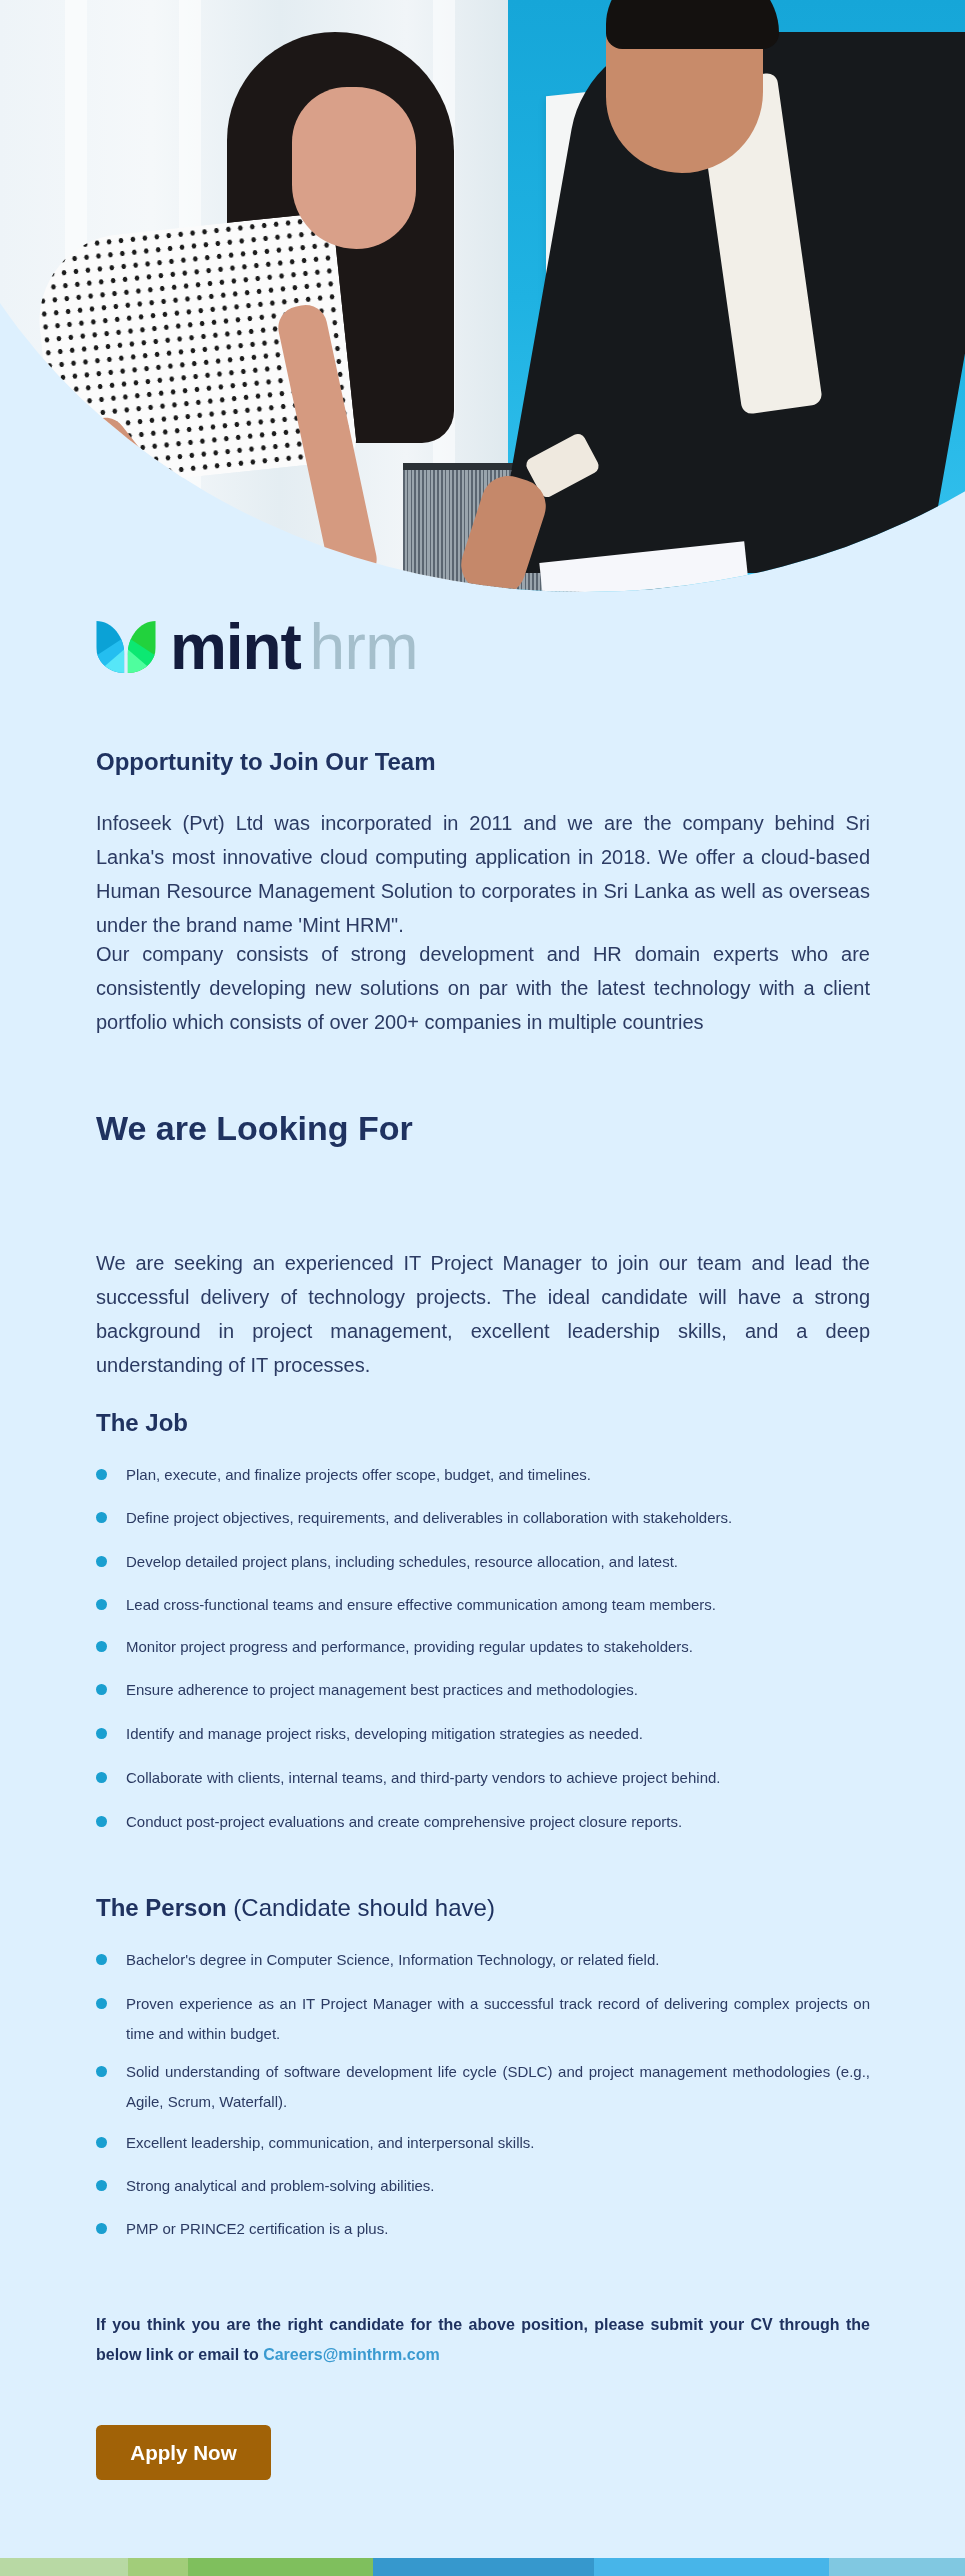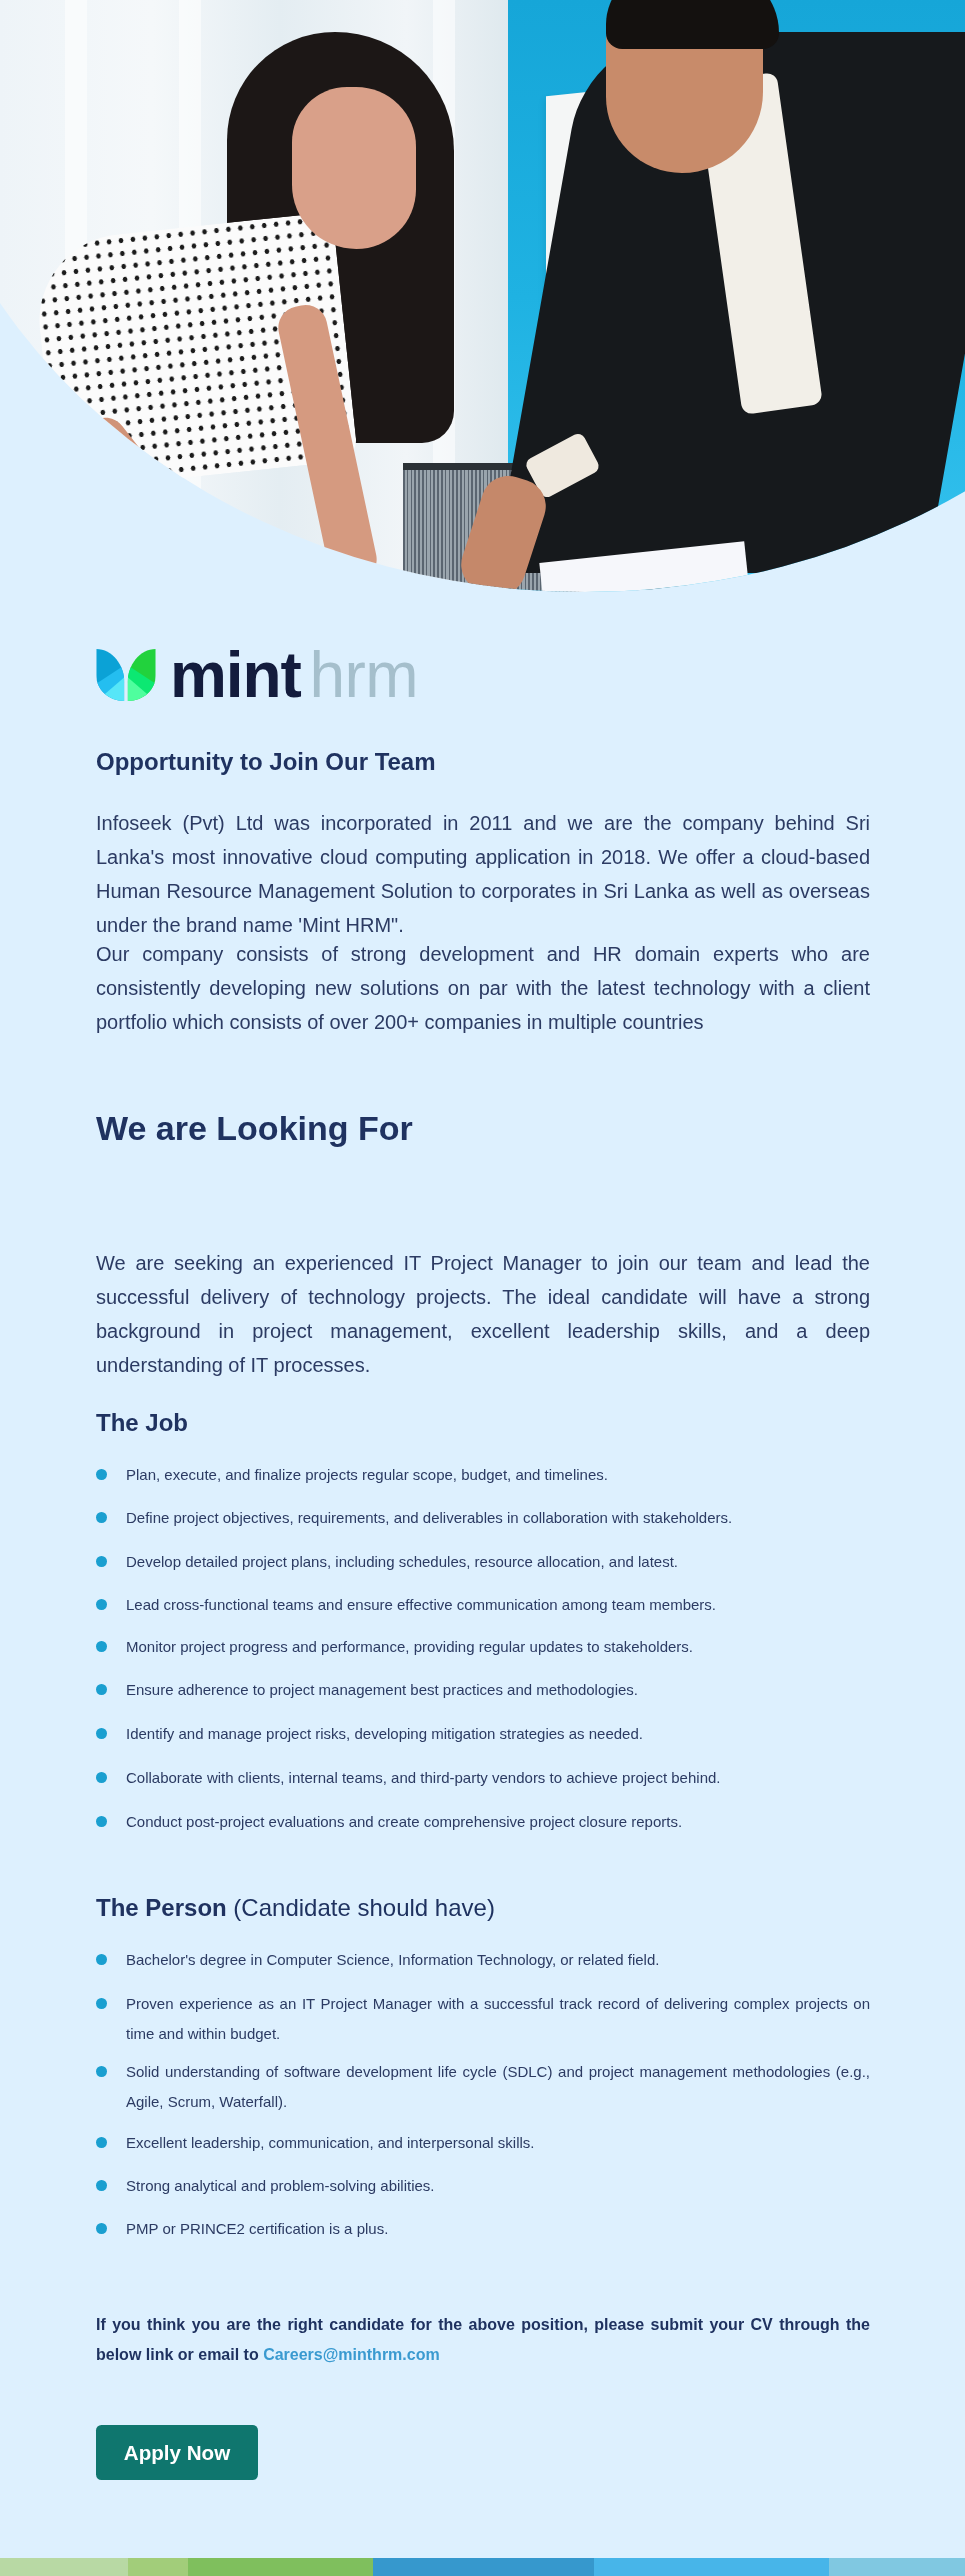--- a/index.html
+++ b/index.html
@@ -41,37 +41,37 @@
   .hero .m-hair { position: absolute; left: 606px; top: -32px; width: 173px; height: 81px; background: #14110f;
     border-radius: 76px 87px 21.6px 21.6px; }
   .hero .m-cuff { position: absolute; left: 530px; top: 444px; width: 65px; height: 43px; background: #efe9df;
     transform: rotate(-28deg); border-radius: 7.6px; }
   .hero .m-hand { position: absolute; left: 471px; top: 476px; width: 65px; height: 119px; background: #c5886a;
     transform: rotate(18deg); border-radius: 27px; }
   .hero .notebook { position: absolute; left: 541px; top: 552px; width: 206px; height: 43px; background: #f6f7fb;
     transform: rotate(-6deg); border-bottom: 5.4px solid #2a2e34; }
 
   
-  .logo { position: absolute; left: 96px; top: 617px; height: 60px; display: flex; align-items: center; margin-top: 28px; }
+  .logo { position: absolute; left: 96px; top: 617px; height: 60px; display: flex; align-items: center; }
   .logo-mark { width: 60px; height: 52px; margin-right: 14px; }
   .logo-mint { font-size: 64px; font-weight: 700; color: #131c3d; letter-spacing: -1.1px; line-height: 1; margin-right: 8.7px; }
   .logo-hrm { font-size: 64px; font-weight: 400; color: #a5bfcc; letter-spacing: -0.5px; line-height: 1; }
 
   
   .content { position: absolute; left: 96px; width: 774px; }
   .h2 { font-size: 24px; font-weight: 700; color: #1f3260; line-height: 1.2; }
   .p { font-size: 20px; line-height: 34px; color: #2c3b63; text-align: justify; font-weight: 400; }
   .h1 { font-size: 34px; font-weight: 700; color: #1f3260; line-height: 52px; }
   .list { list-style: none; }
   .list li { position: relative; padding-left: 30px; font-size: 15px; color: #2c3b63; text-align: justify; }
   .list li .dot { position: absolute; left: 0; width: 10.8px; height: 10.8px; border-radius: 50%; background: #1a9fd0; }
   .h2 .light { font-weight: 400; }
   .cta { font-size: 16px; font-weight: 700; color: #1f3260; line-height: 30px; text-align: justify; }
   .cta a { color: #3a9ad0; text-decoration: none; }
-  .apply { position: absolute; left: 96px; top: 2425px; width: 162px; height: 55px; background: #0f766e;
+  .apply { position: absolute; left: 96px; top: 2425px; width: 175px; height: 55px; background: #a16207;
     border-radius: 5.4px; color: #fff; font-size: 20.6px; font-weight: 700; border: none;
     display: flex; align-items: center; justify-content: center; font-family: "Liberation Sans", sans-serif; }
 
   .stripe { position: absolute; left: 0; top: 2558px; width: 966px; height: 18.4px; display: flex; }
   .stripe div { height: 100%; }
 </style>
 </head>
 <body>
 
 <div class="hero">
@@ -136,21 +136,21 @@
 </div>
 <div class="content" style="top:1246px">
   <p class="p">We are seeking an experienced IT Project Manager to join our team and lead the successful delivery of technology projects. The ideal candidate will have a strong background in project management, excellent leadership skills, and a deep understanding of IT processes.</p>
 </div>
 
 <div class="content" style="top:1409px">
   <h2 class="h2">The Job</h2>
 </div>
 <div class="content" style="top:1461px">
   <ul class="list" id="job-list">
-    <li style="height:43px;line-height:27px"><span class="dot" style="top:8px"></span><span>Plan, execute, and finalize projects regular scope, budget, and timelines.</span></li>
+    <li style="height:43px;line-height:27px"><span class="dot" style="top:8px"></span><span>Plan, execute, and finalize projects offer scope, budget, and timelines.</span></li>
     <li style="height:44px;line-height:27px"><span class="dot" style="top:8px"></span><span>Define project objectives, requirements, and deliverables in collaboration with stakeholders.</span></li>
     <li style="height:43px;line-height:27px"><span class="dot" style="top:8px"></span><span>Develop detailed project plans, including schedules, resource allocation, and latest.</span></li>
     <li style="height:42px;line-height:27px"><span class="dot" style="top:8px"></span><span>Lead cross-functional teams and ensure effective communication among team members.</span></li>
     <li style="height:43px;line-height:27px"><span class="dot" style="top:8px"></span><span>Monitor project progress and performance, providing regular updates to stakeholders.</span></li>
     <li style="height:44px;line-height:27px"><span class="dot" style="top:8px"></span><span>Ensure adherence to project management best practices and methodologies.</span></li>
     <li style="height:44px;line-height:27px"><span class="dot" style="top:8px"></span><span>Identify and manage project risks, developing mitigation strategies as needed.</span></li>
     <li style="height:44px;line-height:27px"><span class="dot" style="top:8px"></span><span>Collaborate with clients, internal teams, and third-party vendors to achieve project behind.</span></li>
     <li style="height:43px;line-height:27px"><span class="dot" style="top:8px"></span><span>Conduct post-project evaluations and create comprehensive project closure reports.</span></li>
   </ul>
 </div>

